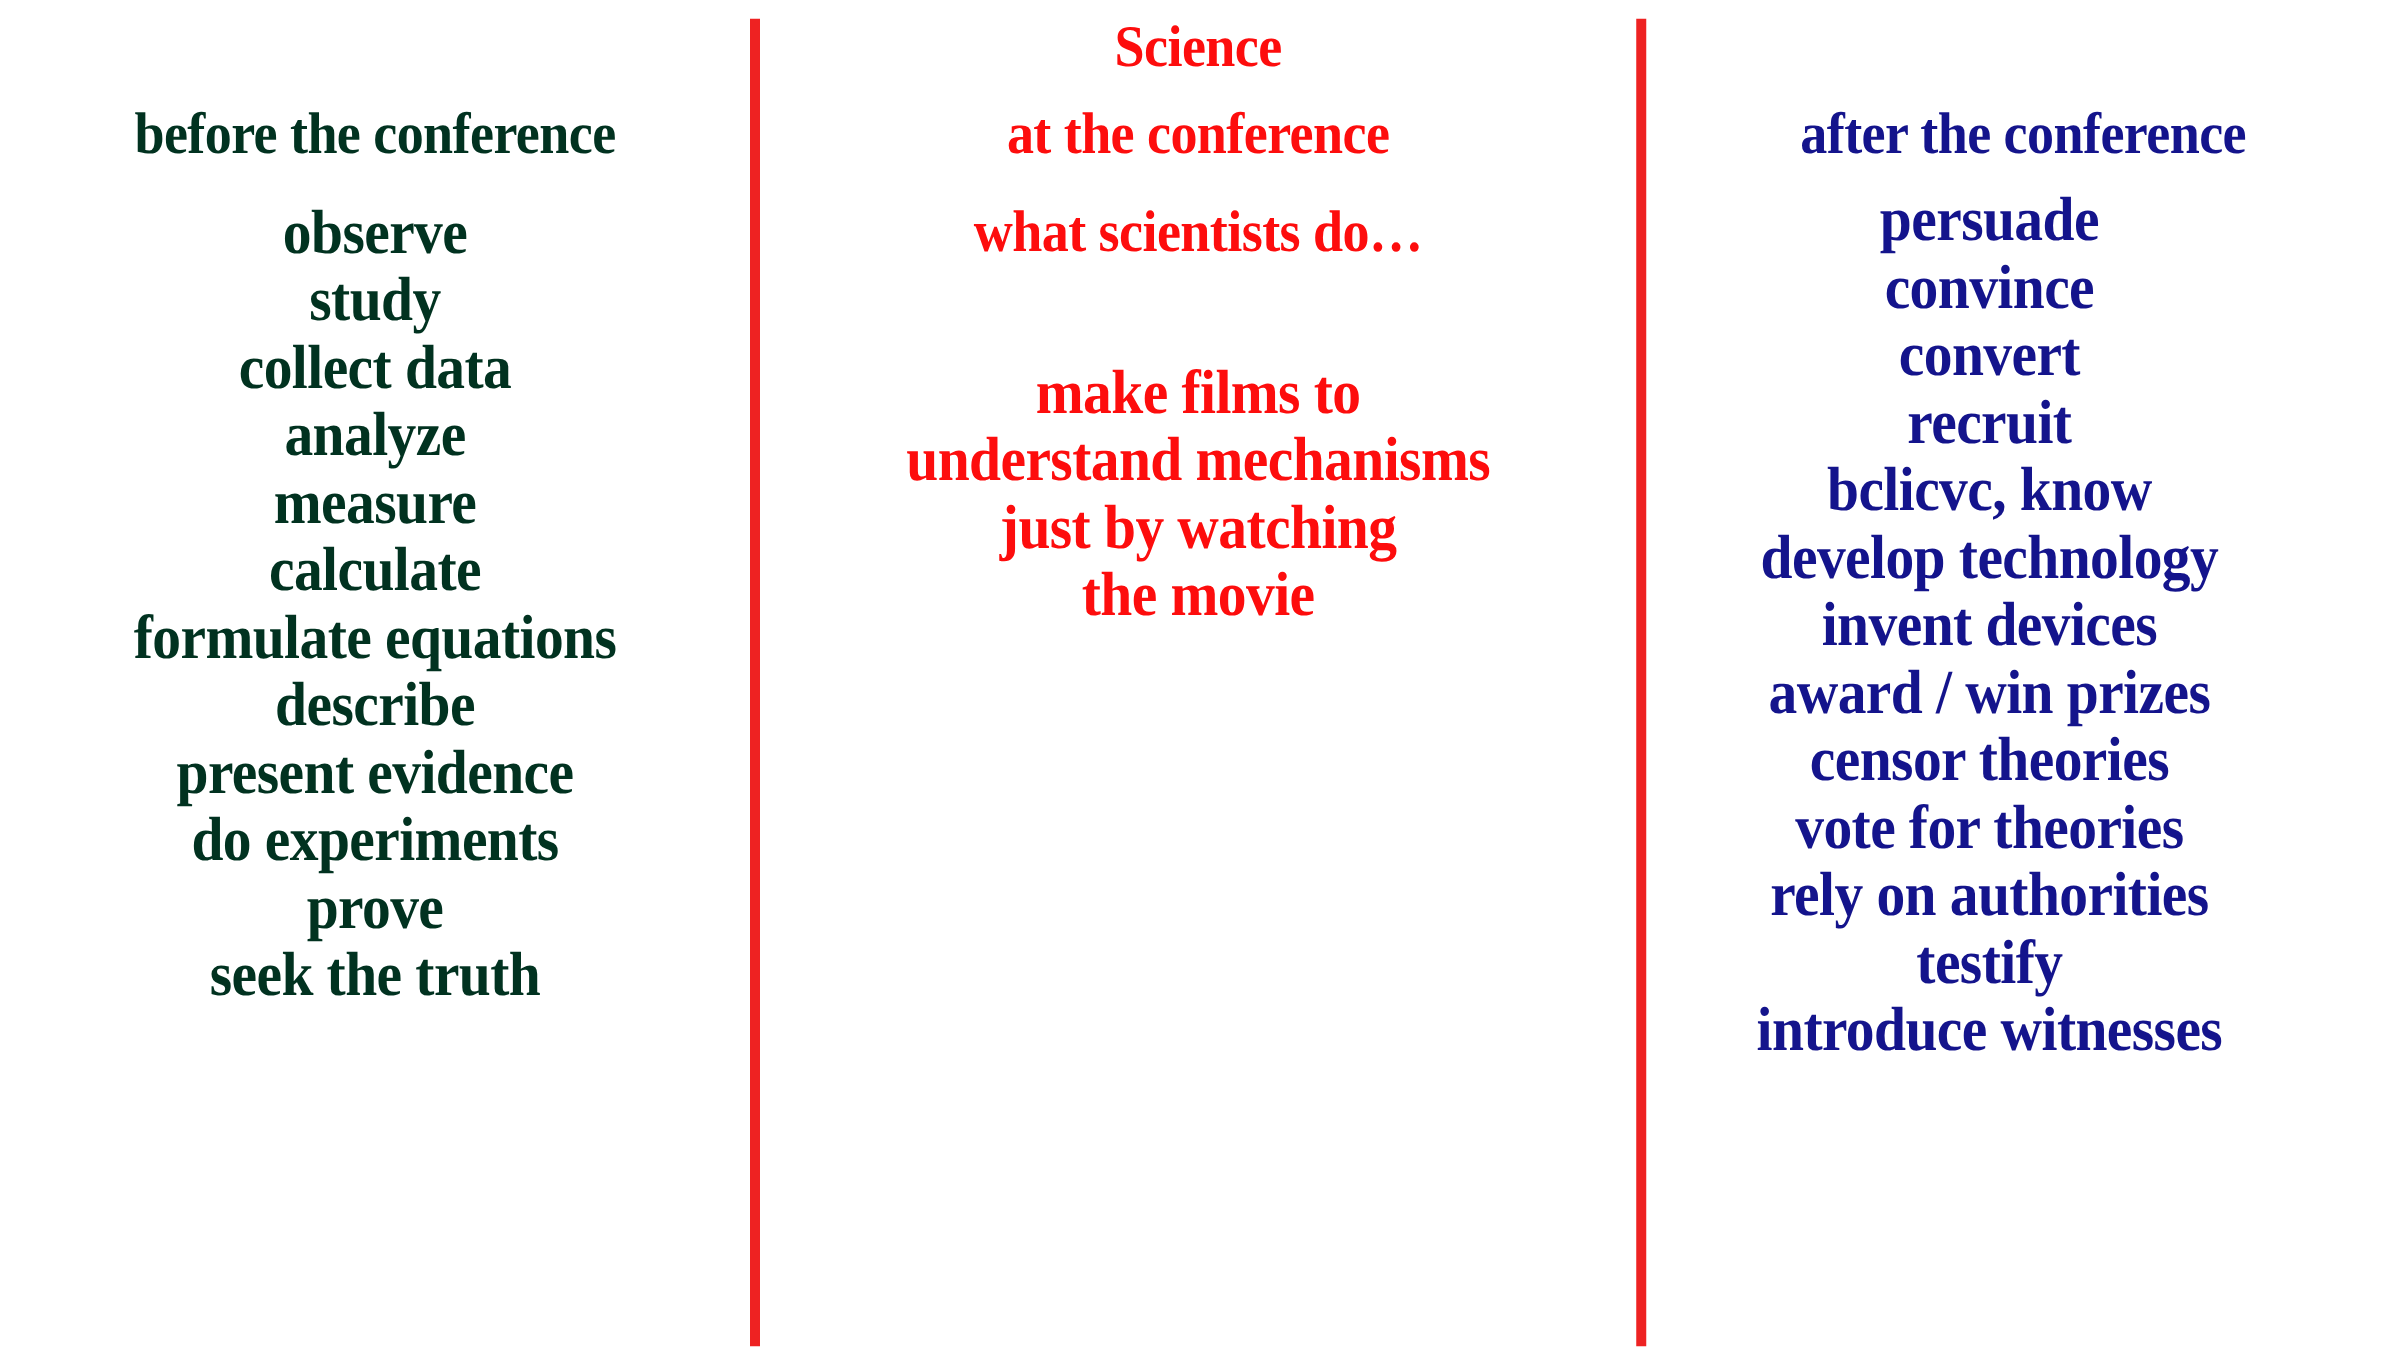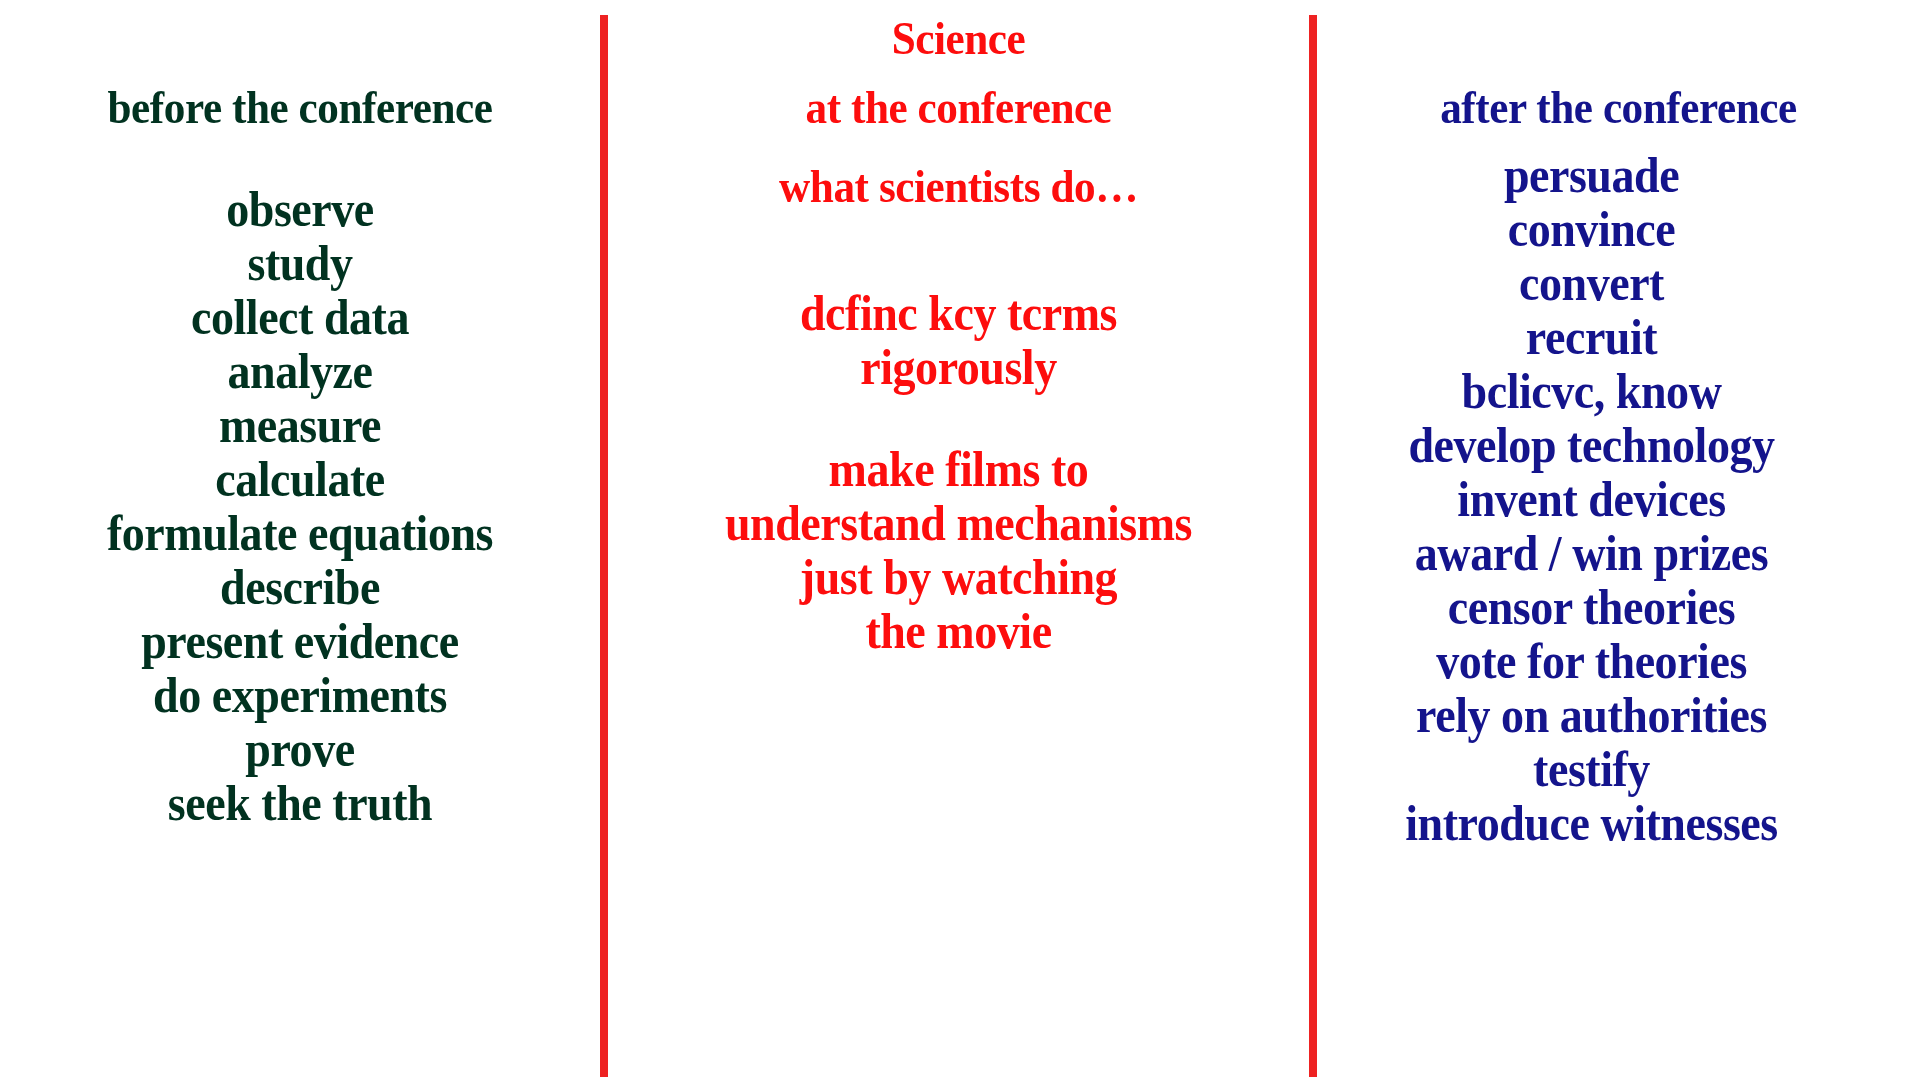--- a/index.html
+++ b/index.html
@@ -72,21 +72,21 @@
 
   
   #before-heading {
     position: absolute;
     top: 84px;
     left: 0;
     width: 600px;
   }
   #before-list {
     position: absolute;
-    top: 184px;
+    top: 160px;
     left: 0;
     width: 600px;
   }
   #before-list .item { margin-bottom: 4px; }
 
   
   #science-title {
     position: absolute;
     top: 15px;
     left: 0;
@@ -158,24 +158,20 @@
     </div>
   </div>
 
   <div class="column" id="col-at">
     <div class="line" id="science-title">Science</div>
     <div class="line heading" id="at-heading">at the conference</div>
     <div class="line" id="at-subheading">what scientists do…</div>
 
     <div id="at-blocks">
       <div class="block">
-        <div class="line item">dcfinc kcy tcrms</div>
-        <div class="line item">rigorously</div>
-      </div>
-      <div class="block">
         <div class="line item">make films to</div>
         <div class="line item">understand mechanisms</div>
         <div class="line item">just by watching</div>
         <div class="line item">the movie</div>
       </div>
     </div>
   </div>
 
   <div class="column" id="col-after">
     <div class="line heading" id="after-heading">after the conference</div>

